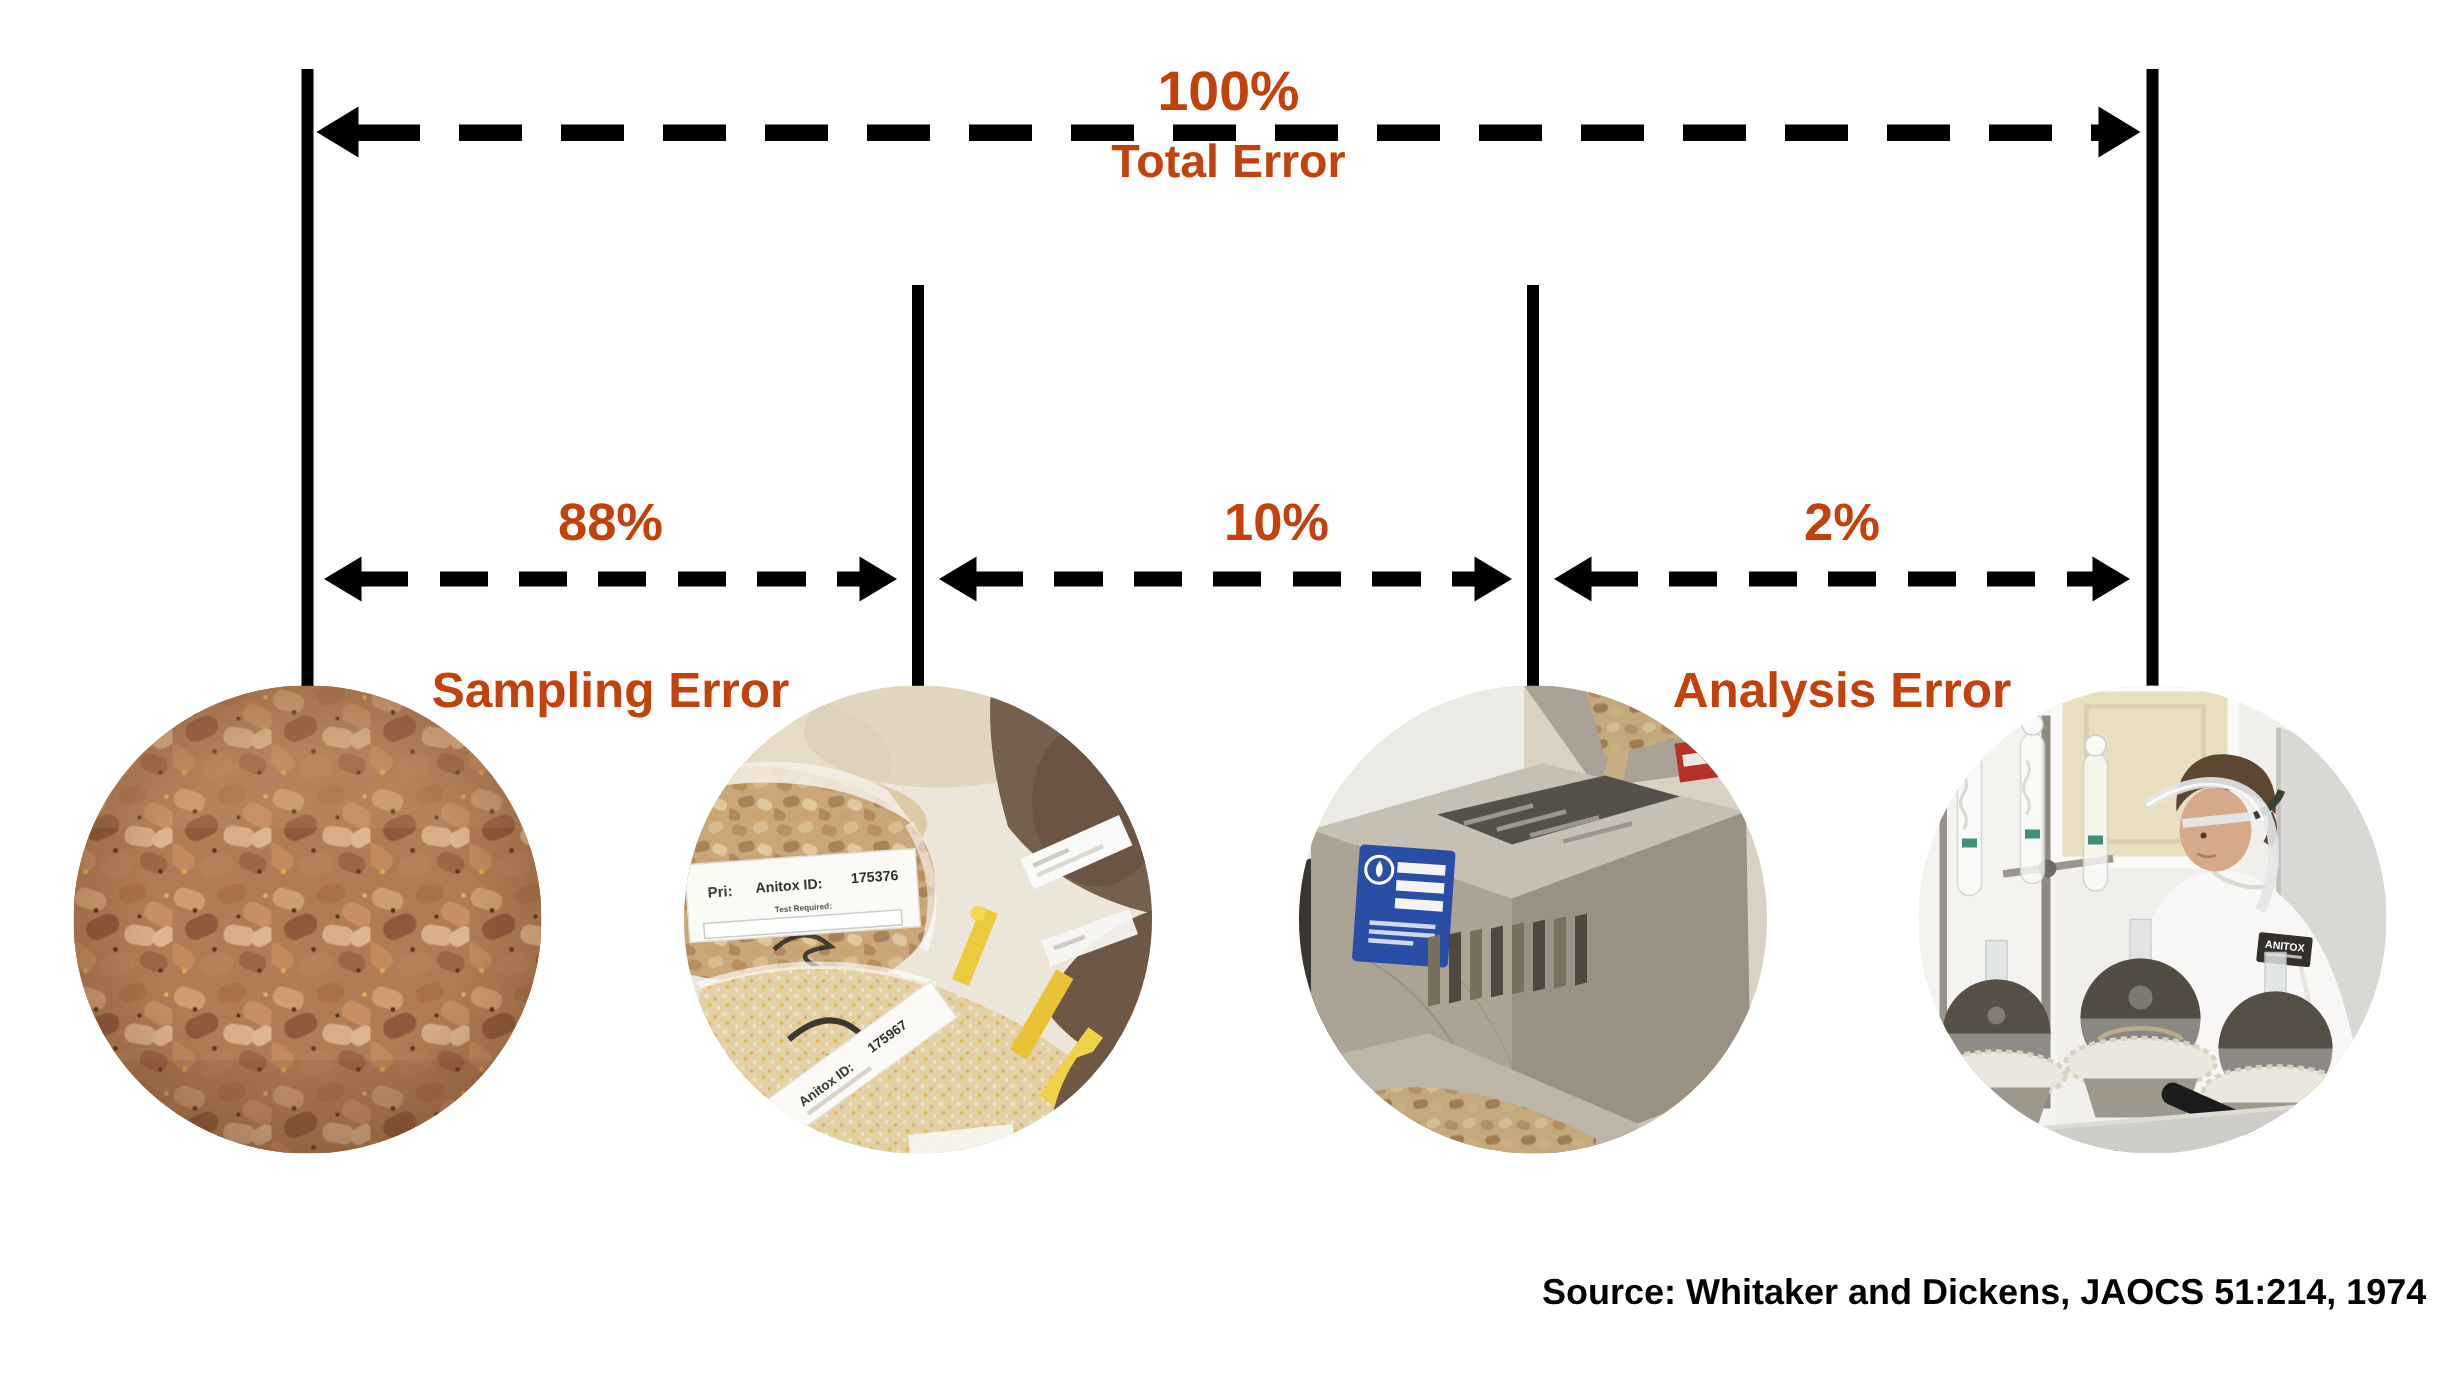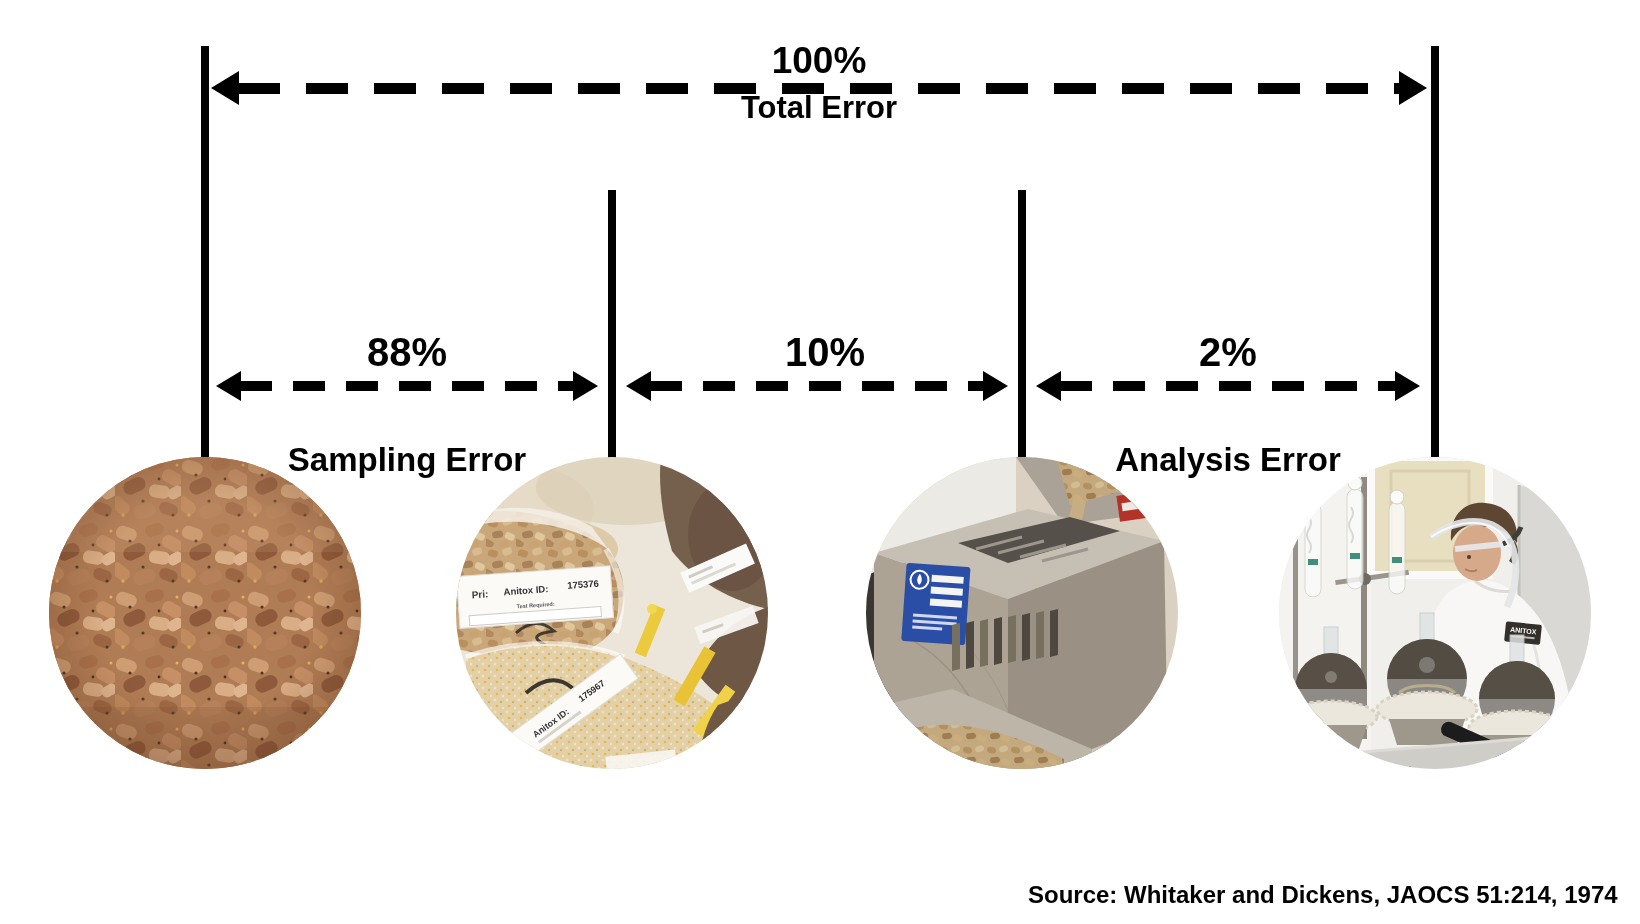--- a/index.html
+++ b/index.html
@@ -1,22 +1,22 @@
 <!DOCTYPE html>
 <html><head>
 <meta charset="utf-8">
 <style>
   html,body{margin:0;padding:0;background:#ffffff;}
   .canvas{position:relative;width:1640px;height:924px;background:#ffffff;overflow:hidden;
           font-family:"Liberation Sans",sans-serif;color:#000;}
   .vline{position:absolute;width:8px;background:#000;}
-  .lbl{position:absolute;text-align:center;font-weight:700;color:#000000;line-height:1.05;}
+  .lbl{position:absolute;text-align:center;font-weight:700;color:#c2410c;line-height:1.05;}
   .lbl--pct-top{font-size:37px;}
   .lbl--name-top{font-size:31px;}
-  .lbl--pct{font-size:40px;}
+  .lbl--pct{font-size:35px;}
   .lbl--name{font-size:33px;margin-top:48px;}
   .arrow{position:absolute;display:flex;align-items:center;}
   .arrow .h{width:0;height:0;flex:none;}
   .arrow--top .h{border-top:17px solid transparent;border-bottom:17px solid transparent;}
   .arrow--top .hl{border-right:28px solid #000;}
   .arrow--top .hr{border-left:28px solid #000;}
   .arrow--top .shaft{flex:1;height:11px;margin:0 -1px;
     background:repeating-linear-gradient(90deg,#000 0,#000 42px,rgba(0,0,0,0) 42px,rgba(0,0,0,0) 68px);}
   .arrow--seg .h{border-top:15px solid transparent;border-bottom:15px solid transparent;}
   .arrow--seg .hl{border-right:25px solid #000;}
@@ -46,21 +46,21 @@
   <div class="lbl lbl--name-top" style="left:211px;top:92px;width:1216px;">Total Error</div>
 
   <div class="lbl lbl--pct" style="left:216px;top:331px;width:382px;">88%</div>
   <div class="arrow arrow--seg" style="left:216px;top:371px;width:382px;">
     <span class="h hl"></span>
     <span class="shaft"></span>
     <span class="h hr"></span>
   </div>
   <div class="lbl lbl--name" style="left:216px;top:395px;width:382px;">Sampling Error</div>
 
-  <div class="lbl lbl--pct" style="left:634px;top:331px;width:382px;">10%</div>
+  <div class="lbl lbl--pct" style="left:660px;top:331px;width:382px;">10%</div>
   <div class="arrow arrow--seg" style="left:626px;top:371px;width:382px;">
     <span class="h hl"></span>
     <span class="shaft"></span>
     <span class="h hr"></span>
   </div>
 
   <div class="lbl lbl--pct" style="left:1036px;top:331px;width:384px;">2%</div>
   <div class="arrow arrow--seg" style="left:1036px;top:371px;width:384px;">
     <span class="h hl"></span>
     <span class="shaft"></span>
@@ -314,15 +314,15 @@
         <rect x="160" y="274" width="58" height="15" rx="7" fill="#1c1c1c"></rect>
         <rect x="210" y="276" width="18" height="11" fill="#2f6fd0"></rect>
         <rect x="213" y="279" width="12" height="2" fill="#ffffff"></rect>
       </g>
       <path d="M166 290 C148 298 136 304 130 312" fill="none" stroke="#2b2b2b" stroke-width="3"></path>
       <polygon points="60,312 72,296 312,276 312,312" fill="#cfcdc7"></polygon>
       <line x1="72" y1="296" x2="312" y2="276" stroke="#dddbd5" stroke-width="3"></line>
     </svg>
   </div>
 
-  <div class="source" style="left:1028px;top:881px;width:552px;text-align:center;">Source: Whitaker and Dickens, JAOCS 51:214, 1974</div>
+  <div class="source" style="left:1028px;top:848px;width:552px;text-align:center;">Source: Whitaker and Dickens, JAOCS 51:214, 1974</div>
 
 </div>
 
 </body></html>

